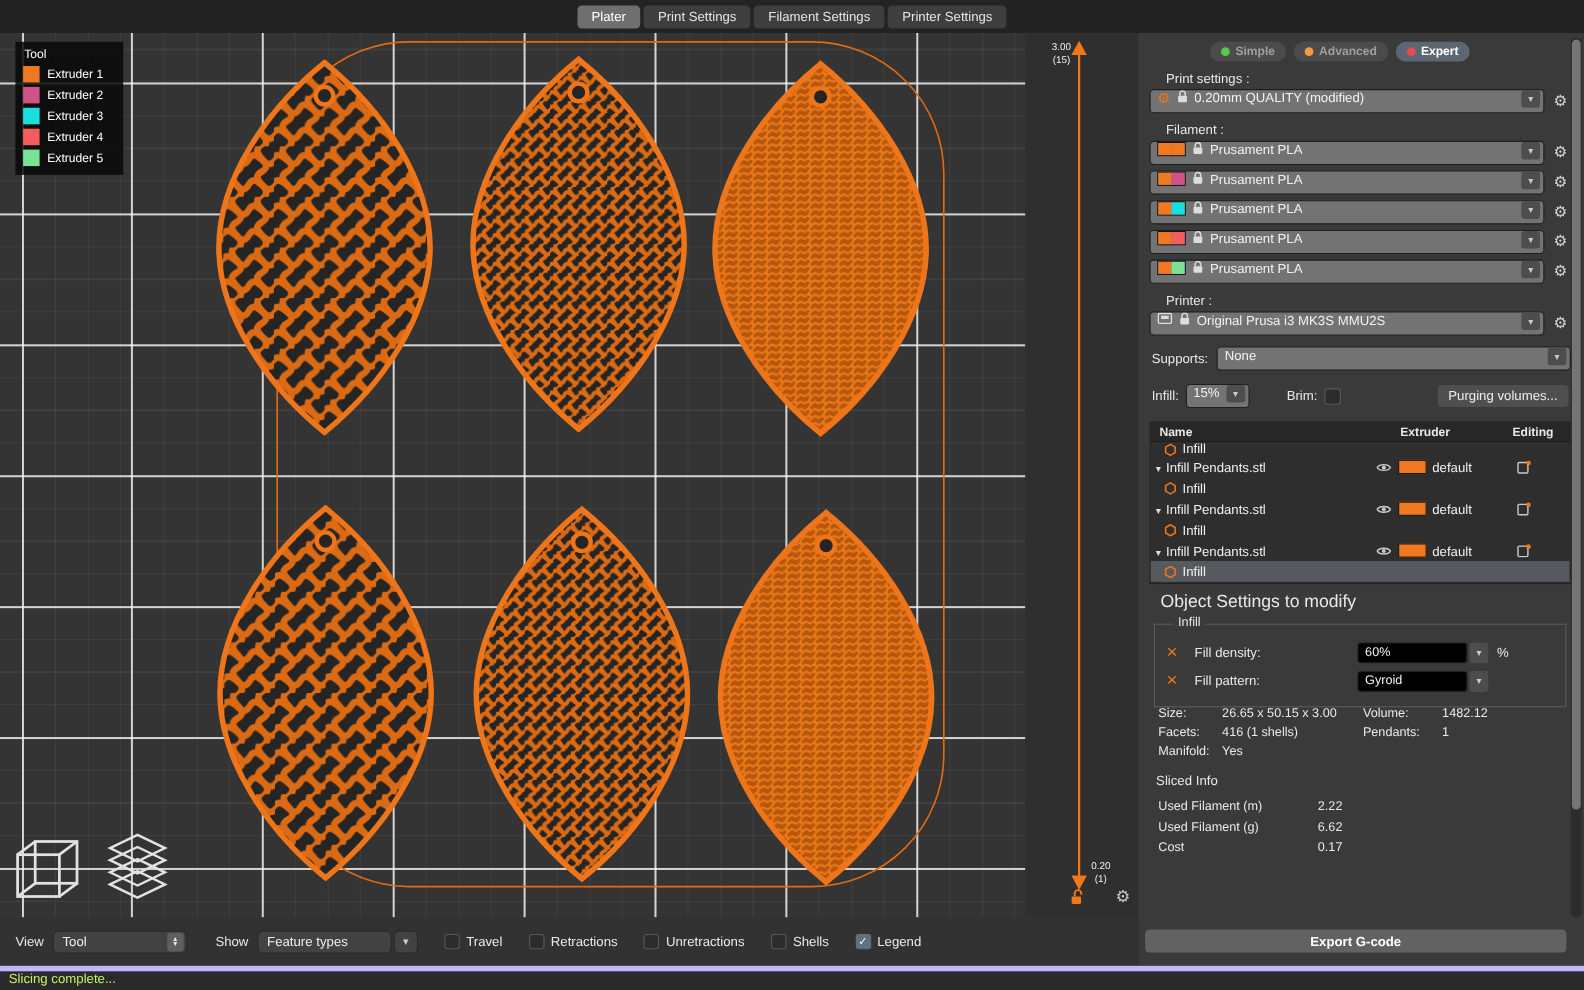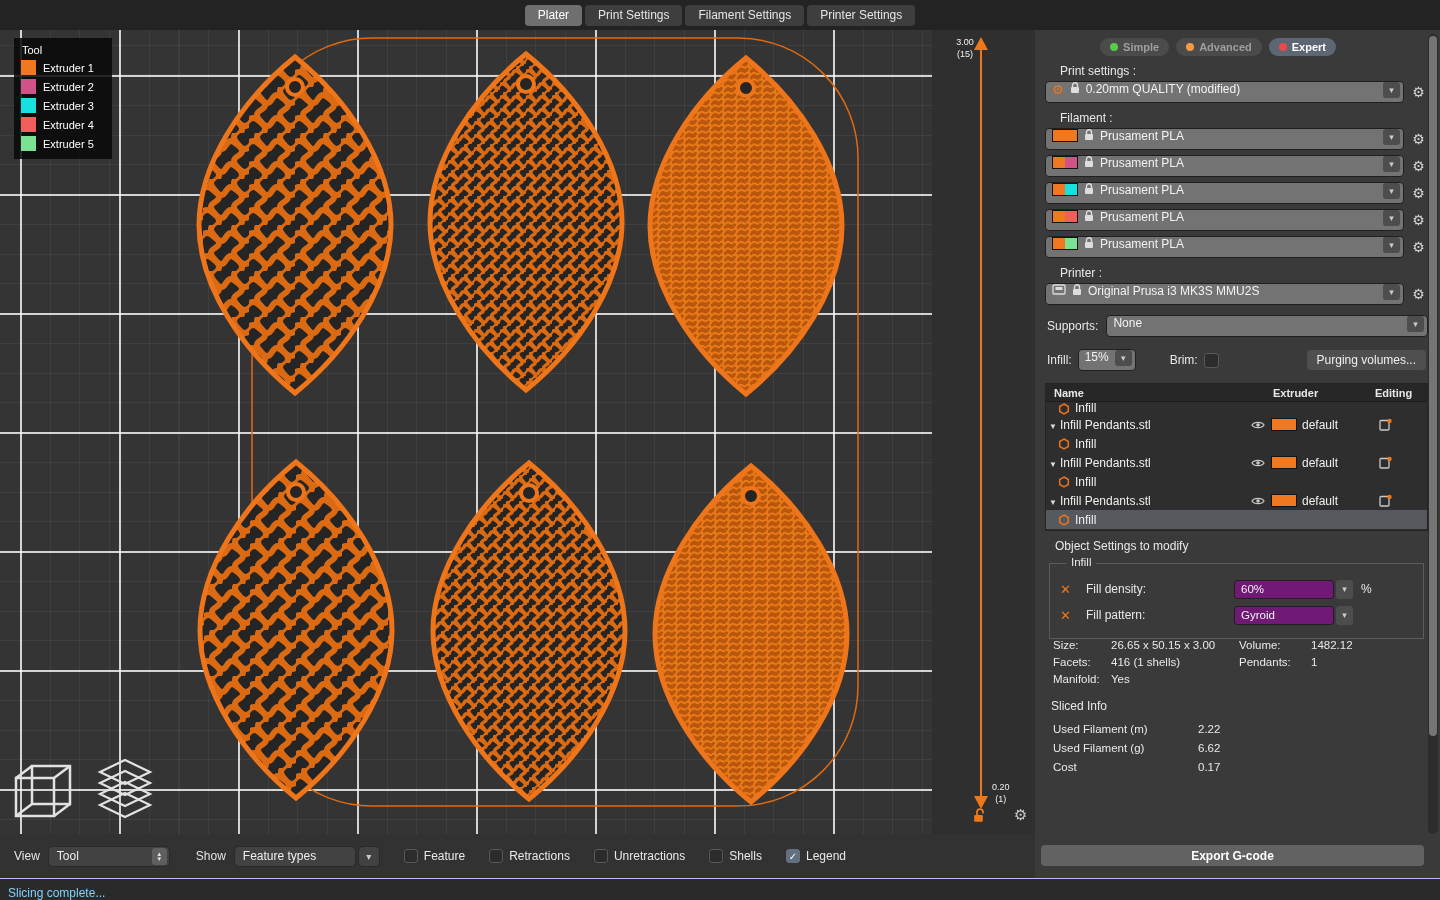--- a/index.html
+++ b/index.html
@@ -87,28 +87,28 @@
 .hexicon{display:none}
 .lrow.sub .hexicon{display:flex;margin:0 5px 0 -14px;visibility:visible}
 .lrow .nm{flex:1;white-space:nowrap;overflow:hidden}
 .lrow .eye,.lrow .extcell,.lrow .editcell{display:none}
 .lrow.object .eye{display:flex;width:26px;justify-content:center}
 .lrow.object .extcell{display:flex;width:100px;align-items:center;gap:5px}
 .lrow.object .editcell{display:flex;width:56px;justify-content:flex-start;padding-left:8px}
 .extsw{width:26px;height:13px;border:1px solid #141414}
 
 
-.ostitle{margin:8px 0 0 10px;font-size:12px}
+.ostitle{margin:8px 0 0 10px;font-size:16px}
 .osbox{margin:10px 4px 0 4px;border:1px solid #5c5c5c;position:relative;padding:12px 6px 10px 10px}
 .osgroup{position:absolute;top:-8px;left:16px;background:#3a3a3a;padding:0 5px;font-size:11.5px}
 .osrow{display:flex;align-items:center;height:26px}
 .osx{width:26px;color:#F07818;font-weight:bold;font-size:13px}
 .osx::before{content:"✕"}
 .oslabel{width:148px;font-size:12px}
-.osval{width:100px;height:19px;background:#701a75;border:1px solid #202020;border-radius:3px;font-size:11.5px;display:flex;align-items:center;padding-left:6px;color:#f2f2f2}
+.osval{width:100px;height:19px;background:#000000;border:1px solid #202020;border-radius:3px;font-size:11.5px;display:flex;align-items:center;padding-left:6px;color:#f2f2f2}
 .osspin{width:17px;height:19px;background:#4d4d4d;border-radius:3px;margin-left:2px;display:flex;align-items:center;justify-content:center}
 .osspin::after{content:"▾";font-size:9px;color:#ccc}
 .ossuf{margin-left:8px;font-size:12px}
 
 
 .infotitle{margin:12px 0 6px 6px;font-size:12px}
 .infogrid{display:grid;grid-template-columns:58px 128px 72px auto;row-gap:5px;font-size:11.5px;margin-left:8px}
 .slicedtitle{margin:14px 0 6px 6px;font-size:12px}
 .srows{margin-left:8px;font-size:11.5px}
 .srow{display:grid;grid-template-columns:145px auto;height:19px;align-items:center}
@@ -126,21 +126,21 @@
 .fbtn{width:22px;height:21px;background:#424242;border:1px solid #2a2a2a;border-radius:5px;display:flex;align-items:center;justify-content:center;margin-left:2px}
 .fbtn::after{content:"▾";font-size:10px;color:#ccc}
 .gap26{margin-left:26px}
 .toggles{display:flex;align-items:center}
 .toggle{display:flex;align-items:center;gap:6px;margin-left:24px}
 .toggle .box{width:14px;height:14px;flex:0 0 14px}
 .toggle.checked .box{background:#62707f;border-color:#62707f}
 .toggle.checked .box::after{content:"✓";font-size:10px;color:#fff}
 
 
-.statusbar{position:absolute;left:0;bottom:0;width:100%;height:22px;background:#2a2a2a;border-top:1px solid #c4b5fd;display:flex;align-items:flex-end;padding-left:8px;font-size:12px;color:#7dd3fc}
+.statusbar{position:absolute;left:0;bottom:0;width:100%;height:22px;background:#2a2a2a;border-top:5px solid #c4b5fd;display:flex;align-items:flex-start;padding-left:8px;font-size:12px;color:#bef264}
 </style>
 </head>
 <body>
 
 <div class="tabbar">
 
     <div class="tab selected">
       <span>Plater</span>
     </div>
 
@@ -643,21 +643,21 @@
   </div>
   <span class="bblabel gap26">Show</span>
   <div class="dd w120">
     <span class="txt">Feature types</span>
   </div>
   <span class="fbtn"></span>
   <div class="toggles">
 
       <div class="toggle">
         <span class="box"></span>
-        <span>Feature</span>
+        <span>Travel</span>
       </div>
 
       <div class="toggle">
         <span class="box"></span>
         <span>Retractions</span>
       </div>
 
       <div class="toggle">
         <span class="box"></span>
         <span>Unretractions</span>

